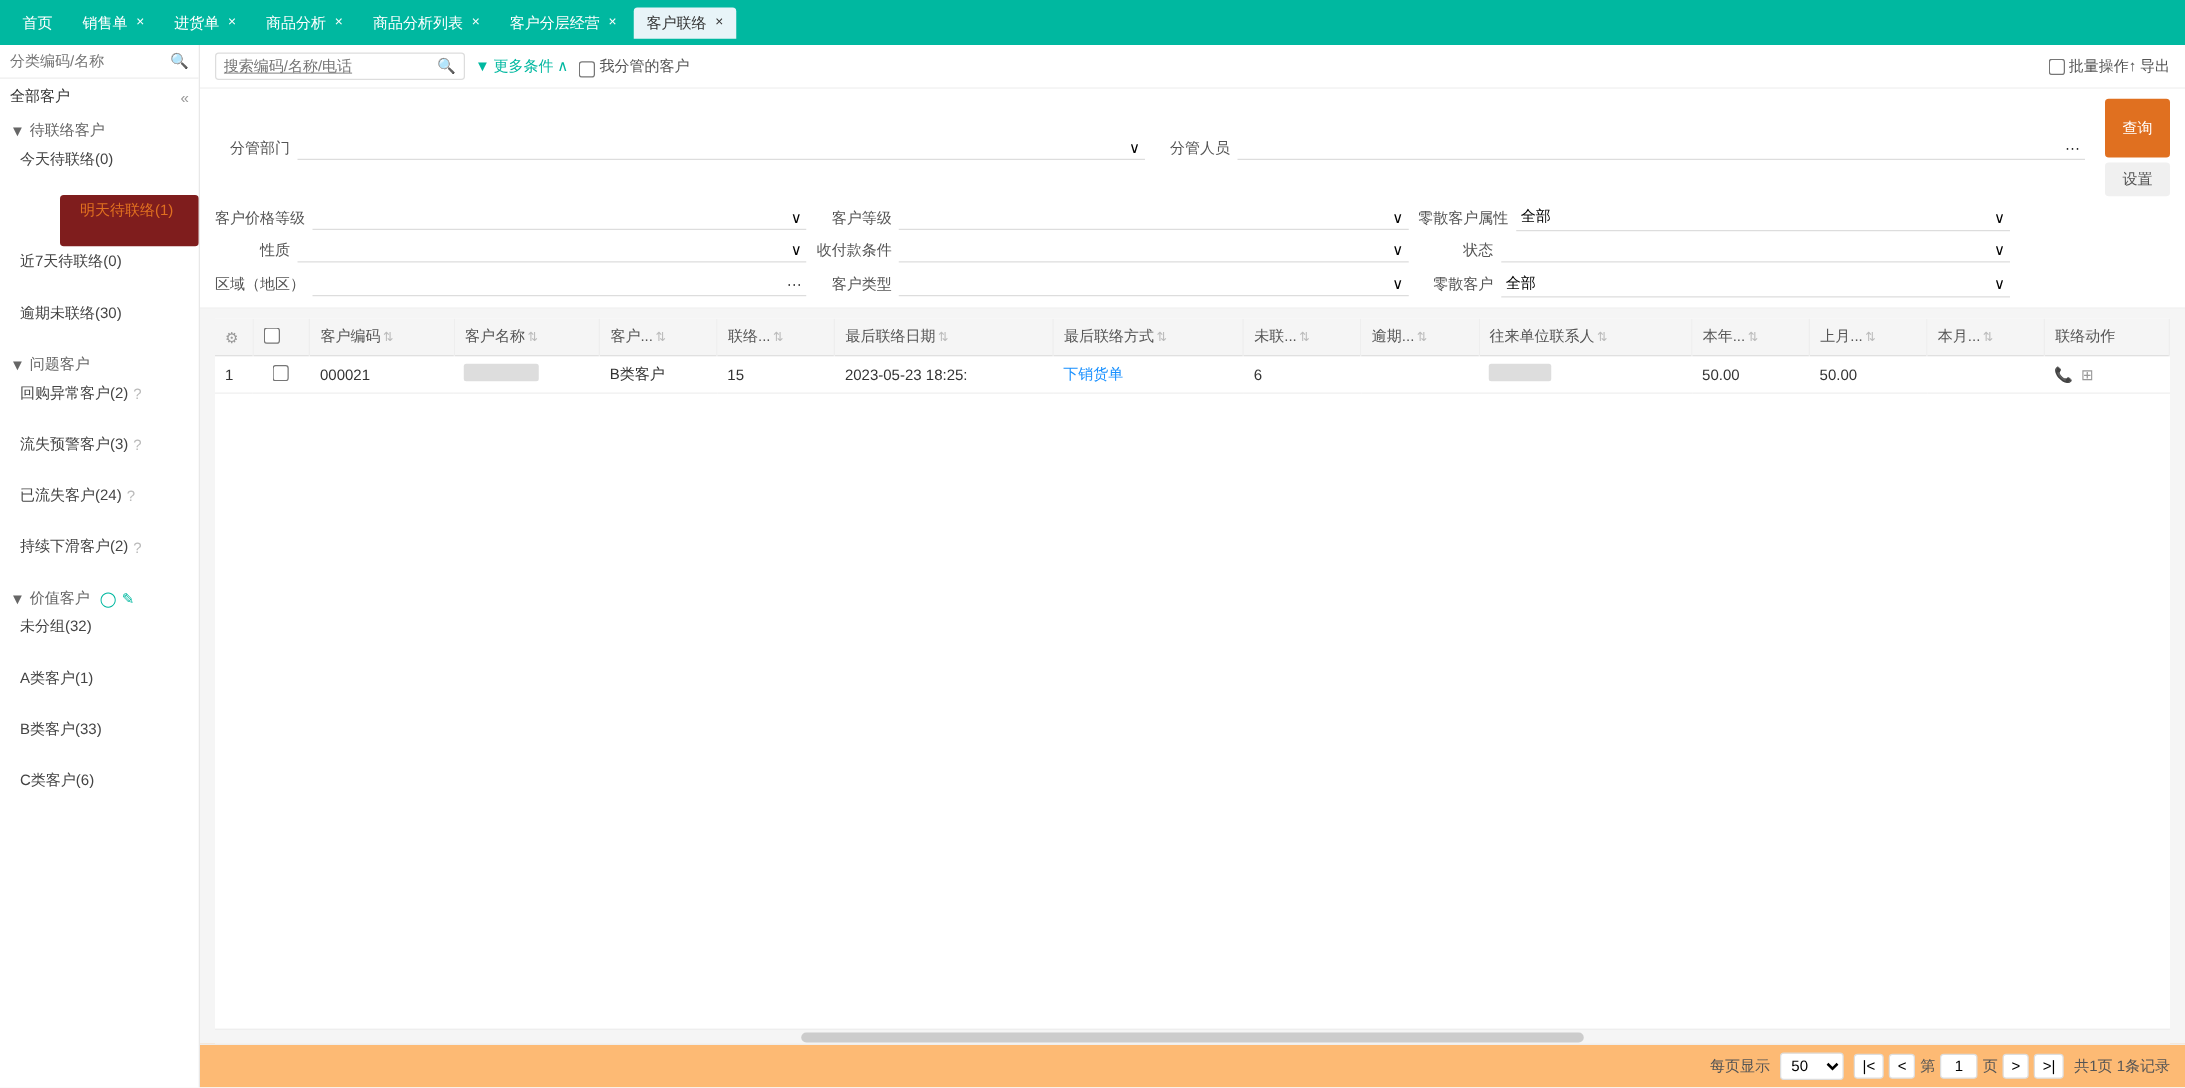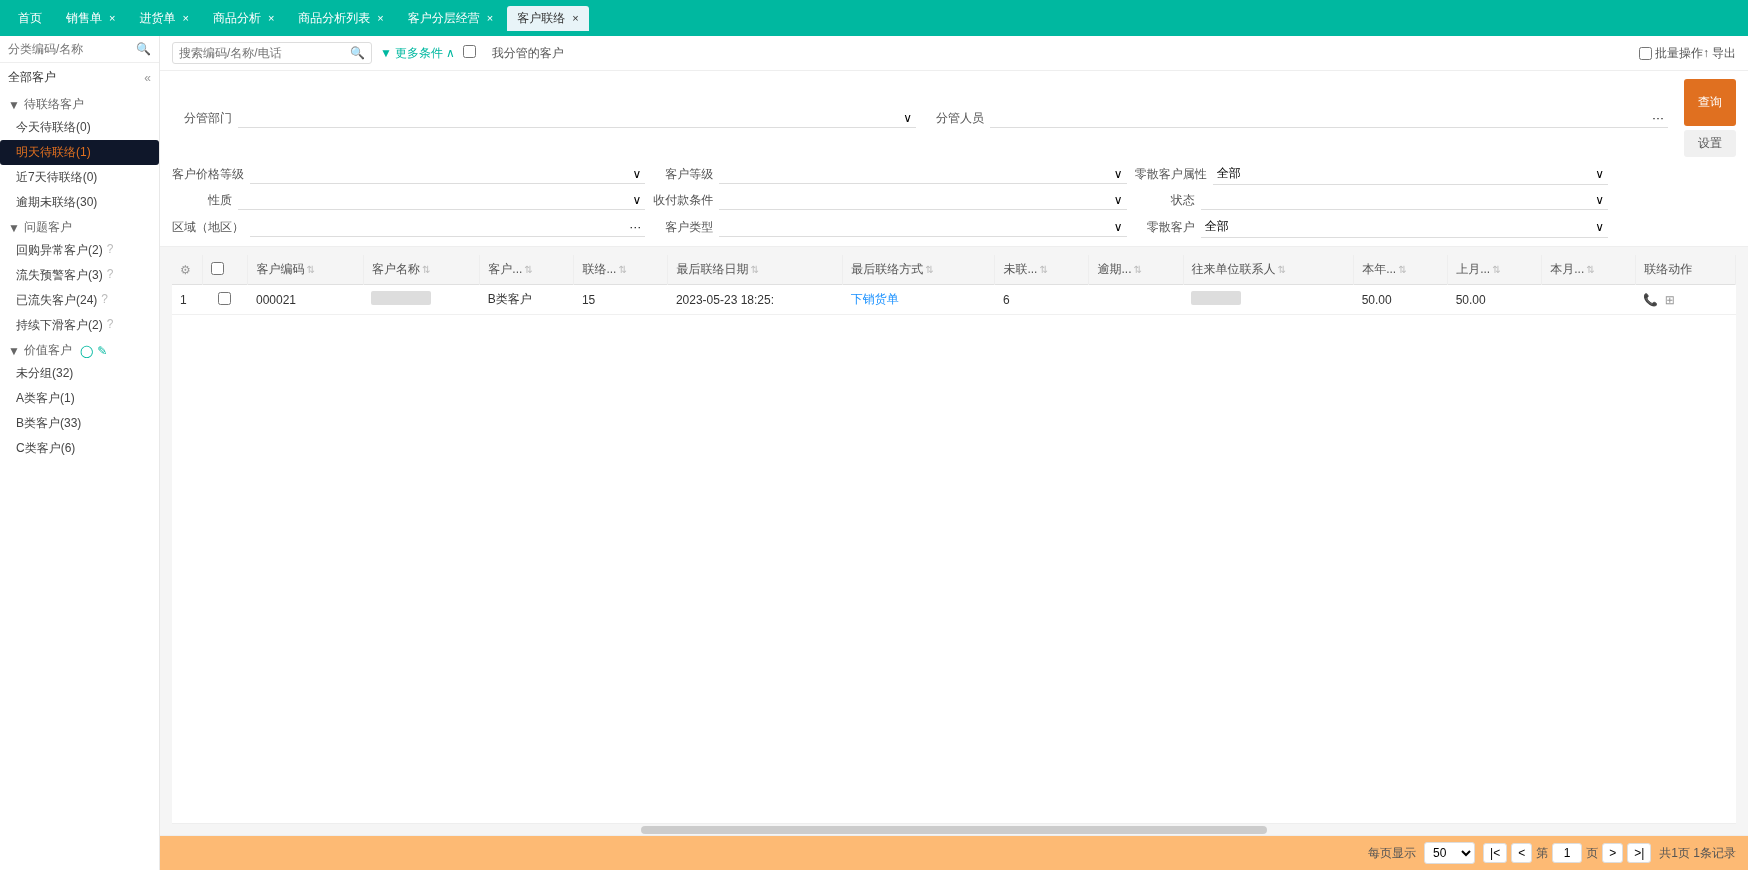--- a/index.html
+++ b/index.html
@@ -73,27 +73,28 @@
     .sidebar-section-title .collapse-icon { color: #999; }
     .sidebar-group-label {
       display: flex;
       align-items: center;
       gap: 4px;
       padding: 4px 8px 2px 8px;
       color: #666;
       font-size: 11px;
     }
     .sidebar-item {
-      padding: 4px 8px 4px 16px;
+      padding: 4px 8px 20px 16px;
       cursor: pointer;
       color: #444;
       display: flex;
-      gap: 4px;
-    }
-    .sidebar-item.active { background: #0f172a; color: #e07020; border-radius: 3px; }
+      align-items: center;
+      gap: 4px;
+    }
+    .sidebar-item.active { background: #7f1d1d; color: #e07020; border-radius: 3px; margin-left: 48px; }
     .sidebar-sub-group {
       padding: 4px 8px 2px 8px;
       color: #666;
       font-size: 11px;
       display: flex;
       align-items: center;
       gap: 4px;
     }
     .sidebar-sub-group .icons { color: #999; }
 
@@ -116,32 +117,32 @@
     }
     .filter-search {
       display: flex;
       align-items: center;
       border: 1px solid #ddd;
       border-radius: 3px;
       padding: 3px 6px;
       gap: 4px;
       width: 200px;
     }
-    .filter-search input { border: none; outline: none; font-size: 12px; color: #999; width: 100%; }
+    .filter-search input { border: none; outline: none; font-size: 12px; color: #999; width: 100%; text-decoration: underline; }
     .more-filter {
       display: flex;
       align-items: center;
       gap: 3px;
       color: #00b8a0;
       cursor: pointer;
     }
     .my-customer-check {
       display: flex;
-      align-items: flex-start;
-      gap: 16px;
+      align-items: flex-end;
+      gap: 4px;
       color: #555;
     }
     .filter-bar-right {
       margin-left: auto;
       display: flex;
       align-items: center;
     }
     .batch-op, .export-btn {
       display: flex;
       align-items: center;

